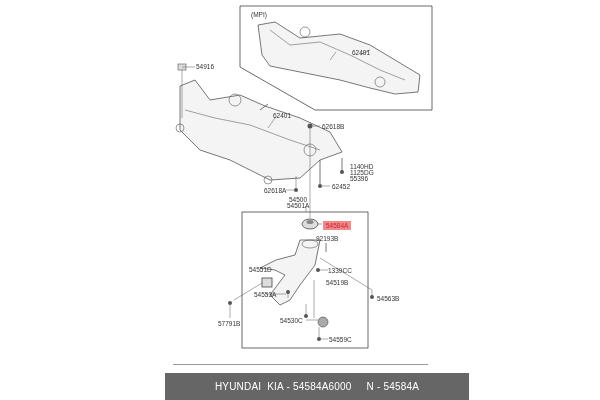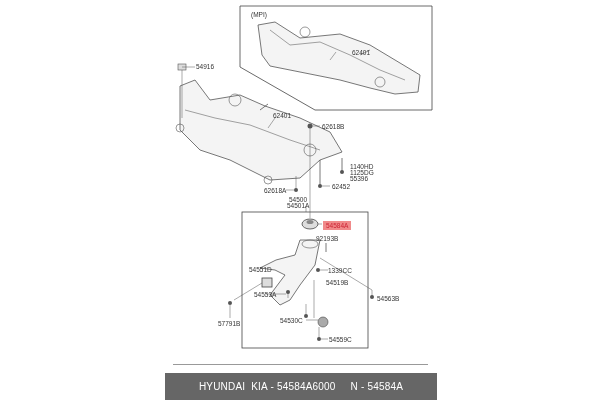--- a/index.html
+++ b/index.html
@@ -1,20 +1,20 @@
 <!DOCTYPE html>
 <html><head>
 <meta charset="utf-8">
 <style>
   html,body{margin:0;padding:0;background:#fff;}
   body{width:600px;height:400px;position:relative;overflow:hidden;font-family:"Liberation Sans",sans-serif;}
   .lbl{position:absolute;font-size:6.5px;color:#333;white-space:nowrap;line-height:7px;}
   .hl{background:#f08a8a;color:#c23;padding:0 3px;}
   svg{position:absolute;left:0;top:0;}
-  .footer{position:absolute;left:165px;top:373px;width:272px;height:27px;background:#666;color:#fff;font-size:10px;display:flex;align-items:center;justify-content:center;letter-spacing:0.2px;}
+  .footer{position:absolute;left:165px;top:373px;width:304px;height:27px;background:#666;color:#fff;font-size:10px;display:flex;align-items:center;justify-content:center;letter-spacing:0.2px;}
   .rule{position:absolute;left:173px;top:364px;width:255px;height:1px;background:#999;}
 </style>
 </head>
 <body>
 
 <svg width="600" height="400">
 
   <polyline points="240,6 432,6 432,110 315,110 240,67 240,6" fill="none" stroke="#444" stroke-width="0.8"></polyline>
 
   <path d="M258,25 L275,22 L300,38 L340,34 L370,45 L395,60 L420,75 L418,92 L395,94 L370,88 L340,80 L300,72 L270,66 L262,55 Z" fill="#f4f4f4" stroke="#555" stroke-width="0.8"></path>

